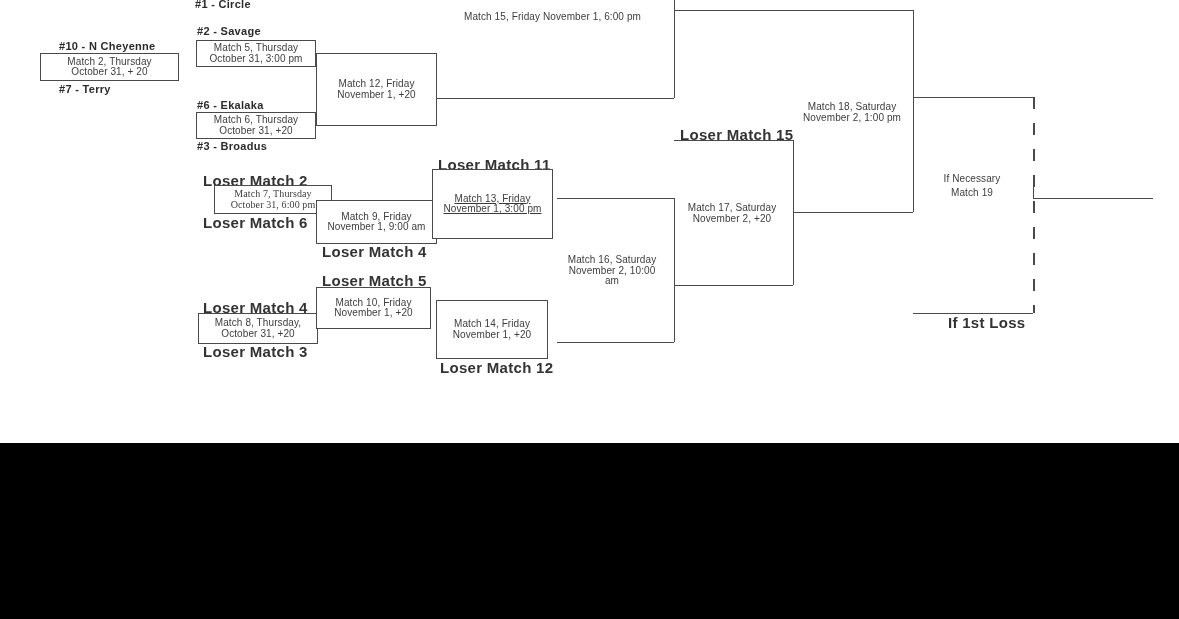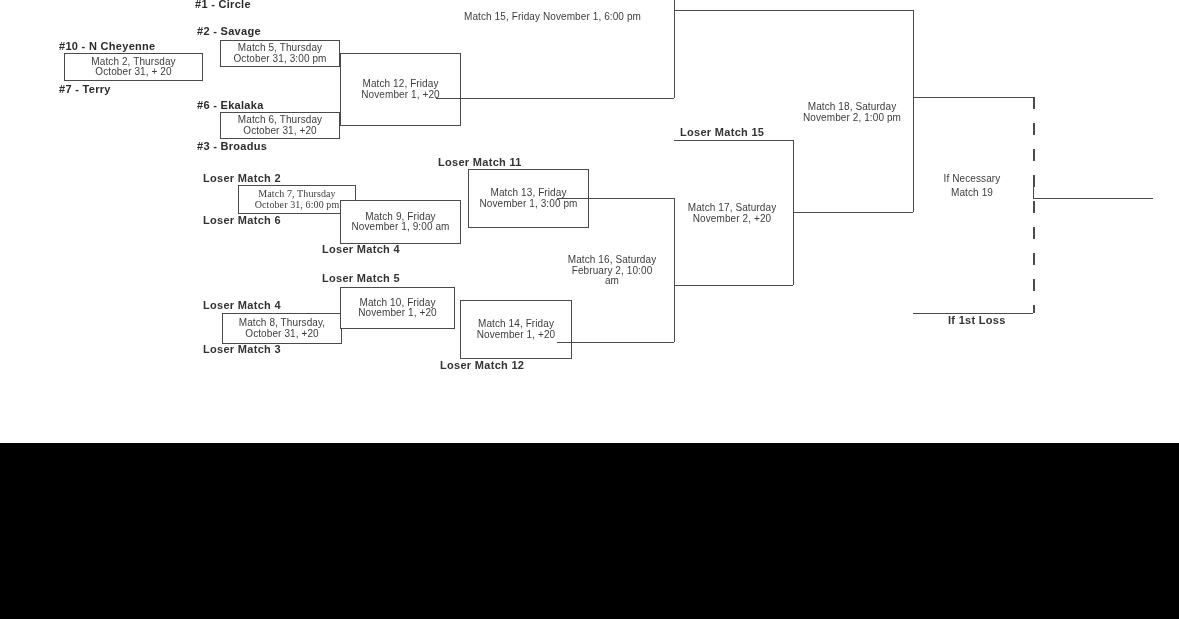--- a/index.html
+++ b/index.html
@@ -5,26 +5,26 @@
   html,body{margin:0;padding:0;background:#ffffff;}
   #stage{
     position:relative;width:1179px;height:619px;overflow:hidden;background:#ffffff;
     font-family:"Liberation Sans",sans-serif;color:#3a3a3a;
   }
   .hline{position:absolute;height:0;border-top:1.5px solid #4a4a4a;}
   .vline{position:absolute;width:0;border-left:1.5px solid #4a4a4a;}
   .vdash{position:absolute;width:2px;background:repeating-linear-gradient(to bottom,#4a4a4a 0 12px,transparent 12px 26px);}
   .box{
     position:absolute;border:1.5px solid #4a4a4a;box-sizing:border-box;background:#ffffff;
-    display:flex;flex-direction:column;align-items:center;justify-content:center;text-align:center;margin-left:24px;
+    display:flex;flex-direction:column;align-items:center;justify-content:center;text-align:center;
   }
   .sched{font-size:10px;line-height:10.5px;color:#3d3d3d;letter-spacing:.1px;}
   .sl{display:block;}
   .team{position:absolute;font-size:11px;font-weight:bold;color:#2b2b2b;letter-spacing:.3px;white-space:nowrap;}
-  .feeder{position:absolute;font-size:11px;font-weight:bold;color:#333333;letter-spacing:.3px;white-space:nowrap;}
+  .feeder{position:absolute;font-size:15px;font-weight:bold;color:#333333;letter-spacing:.3px;white-space:nowrap;}
   .floattxt{position:absolute;text-align:center;}
   .band{position:absolute;left:0;top:443px;width:1179px;height:176px;background:#000000;}
 </style>
 </head>
 <body>
 
 <div id="stage">
 
   <div class="team" style="left:195px;top:-2px;">#1 - Circle</div>
   <div class="team" style="left:197px;top:25px;">#2 - Savage</div>
@@ -68,21 +68,21 @@
   <div class="feeder" style="left:203px;top:214px;">Loser Match 6</div>
   <div class="box" style="left:316px;top:200px;width:121px;height:44px;">
     <span class="sched">
       <span class="sl">Match 9, Friday</span>
       <span class="sl">November 1, 9:00 am</span>
     </span>
   </div>
   <div class="feeder" style="left:322px;top:243px;">Loser Match 4</div>
 
   <div class="feeder" style="left:438px;top:156px;">Loser Match 11</div>
-  <div class="box" style="left:444px;top:169px;width:121px;height:59px;">
+  <div class="box" style="left:432px;top:169px;width:121px;height:70px;text-decoration:underline;">
     <span class="sched">
       <span class="sl">Match 13, Friday</span>
       <span class="sl">November 1, 3:00 pm</span>
     </span>
   </div>
 
   <div class="feeder" style="left:322px;top:272px;">Loser Match 5</div>
   <div class="feeder" style="left:203px;top:299px;">Loser Match 4</div>
   <div class="box" style="left:198px;top:313px;width:120px;height:31px;">
     <span class="sched">
@@ -103,21 +103,21 @@
       <span class="sl">November 1, +20</span>
     </span>
   </div>
   <div class="feeder" style="left:440px;top:359px;">Loser Match 12</div>
 
   <div class="floattxt sched" style="left:430px;top:12px;width:245px;">
     <span class="sl">Match 15, Friday November 1, 6:00 pm</span>
   </div>
   <div class="floattxt sched" style="left:560px;top:255px;width:104px;">
     <span class="sl">Match 16, Saturday</span>
-    <span class="sl">February 2, 10:00</span>
+    <span class="sl">November 2, 10:00</span>
     <span class="sl">am</span>
   </div>
   <div class="floattxt sched" style="left:676px;top:203px;width:112px;">
     <span class="sl">Match 17, Saturday</span>
     <span class="sl">November 2, +20</span>
   </div>
   <div class="floattxt sched" style="left:794px;top:102px;width:116px;">
     <span class="sl">Match 18, Saturday</span>
     <span class="sl">November 2, 1:00 pm</span>
   </div>

